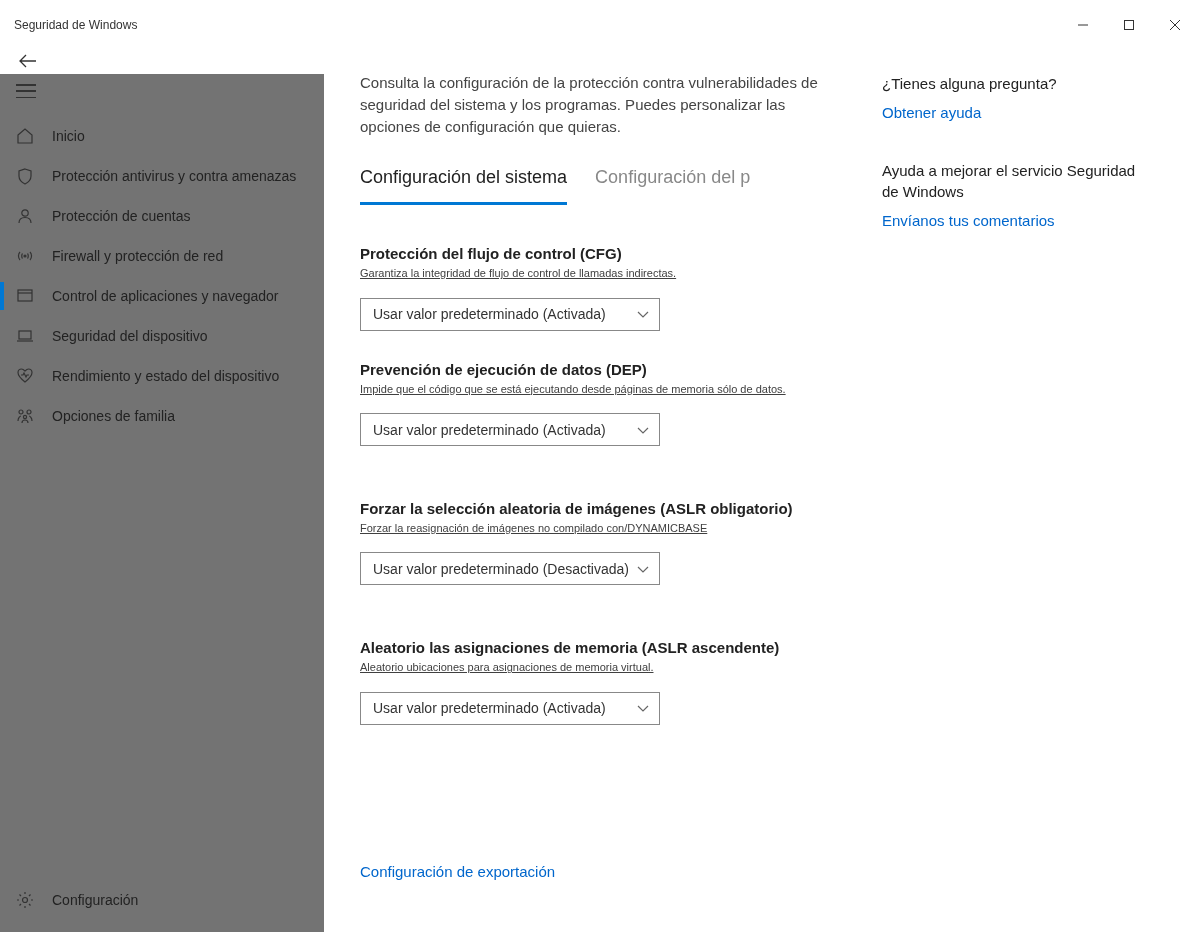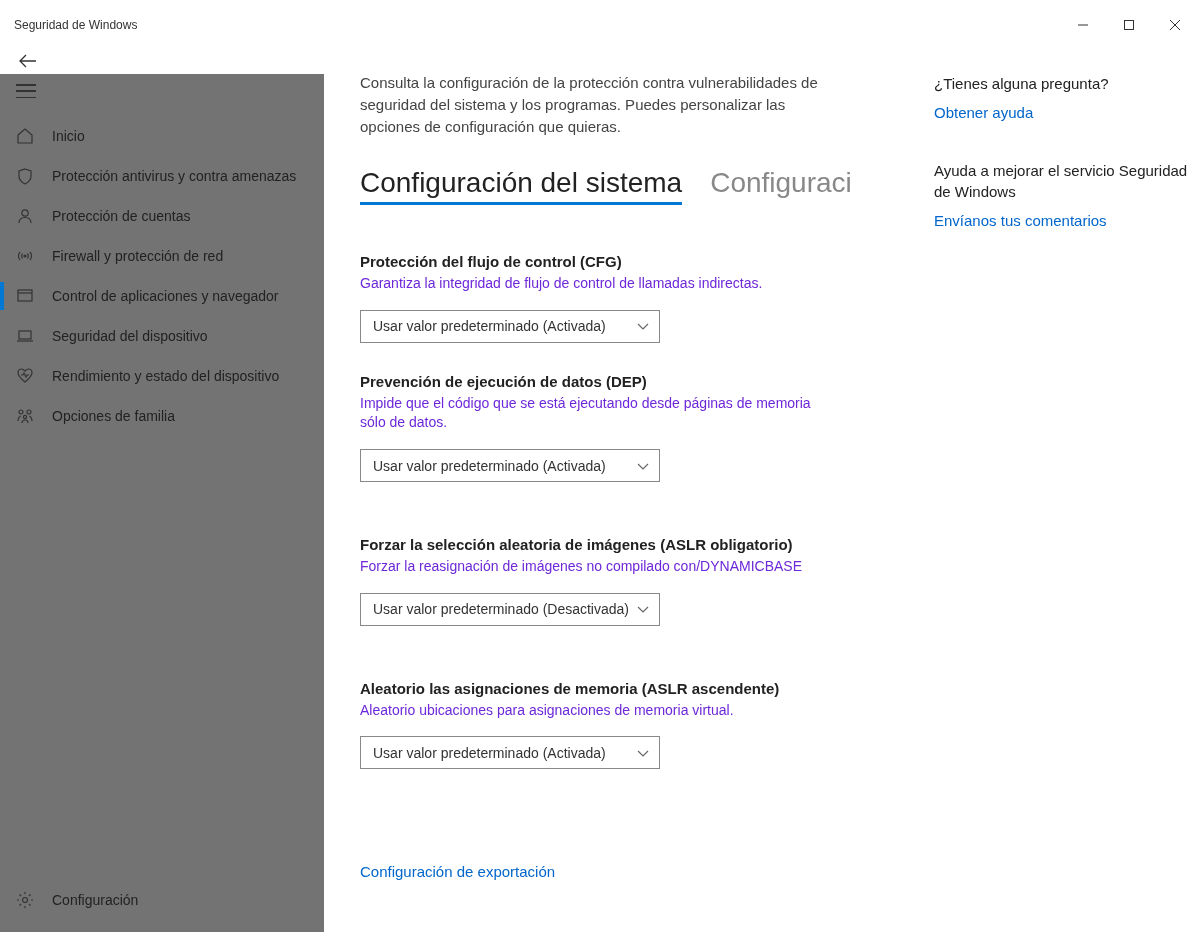--- a/index.html
+++ b/index.html
@@ -21,33 +21,33 @@
 
 .nav-item { display: flex; align-items: center; height: 40px; padding-left: 16px; gap: 18px; font-size: 14px; color: #222; cursor: default; position: relative; }
 .nav-item.sel::before { content: ""; position: absolute; left: 0; top: 6px; bottom: 6px; width: 4px; background: #0078d4; }
 .nav-icon { width: 18px; height: 18px; display: flex; align-items: center; justify-content: center; color: #333; }
 .nav-icon svg { width: 18px; height: 18px; stroke: currentColor; fill: none; stroke-width: 1.2; }
 
 .sidebar-bottom { padding-bottom: 12px; }
 .settings-item { display: flex; align-items: center; height: 40px; padding-left: 16px; gap: 18px; font-size: 14px; color: #222; }
 
 .main { position: absolute; left: 324px; top: 0; right: 0; bottom: 0; background: #fff; z-index: 1; padding-top: 28px; }
-.mainwrap { padding-left: 36px; display: flex; gap: 84px; }
+.mainwrap { padding-left: 36px; display: flex; gap: 32px; }
 .col-left { width: 490px; }
 .page-title { font-size: 28px; font-weight: 600; color: #222; margin-bottom: 12px; }
 .page-desc { font-size: 15px; color: #444; line-height: 1.45; margin-bottom: 30px; max-width: 470px; }
 
 .tabs { display: flex; gap: 28px; border-bottom: 0px solid transparent; margin-bottom: 12px; overflow: hidden; height: 38px; }
-.tab { font-size: 28px; color: #888; padding-bottom: 4px; white-space: nowrap; text-align: center; }
+.tab { font-size: 18px; color: #888; padding-bottom: 4px; white-space: nowrap; text-align: center; }
 .tab.active { color: #222; border-bottom: 3px solid #0078d4; }
 
 .scroll-area { height: 636px; overflow: hidden; position: relative; padding-right: 10px; }
-.setting { margin-top: 36px; }
+.setting { margin-top: 28px; }
 .setting-title { font-size: 15px; font-weight: 600; color: #222; margin-bottom: 4px; }
-.setting-desc { font-size: 14px; color: #6d28d9; line-height: 1.4; margin-bottom: 16px; }
+.setting-desc { font-size: 11px; color: #404040; line-height: 1.4; margin-bottom: 16px; text-decoration: underline; }
 .dropdown { width: 300px; height: 33px; border: 1.5px solid #888; display: flex; align-items: center; justify-content: space-between; padding: 0 10px 0 12px; font-size: 14px; color: #333; }
 .dropdown .chev { color: #555; }
 .dropdown .chev svg { width: 12px; height: 8px; }
 
 .footer-link { position: absolute; bottom: 52px; left: 36px; color: #0066cc; font-size: 15px; }
 
 .col-right { width: 260px; font-size: 15px; padding-top: 46px; }
 .side-block { margin-bottom: 40px; }
 .side-title { color: #222; margin-bottom: 10px; line-height: 1.35; }
 .side-desc { color: #444; margin-bottom: 12px; line-height: 1.4; }

